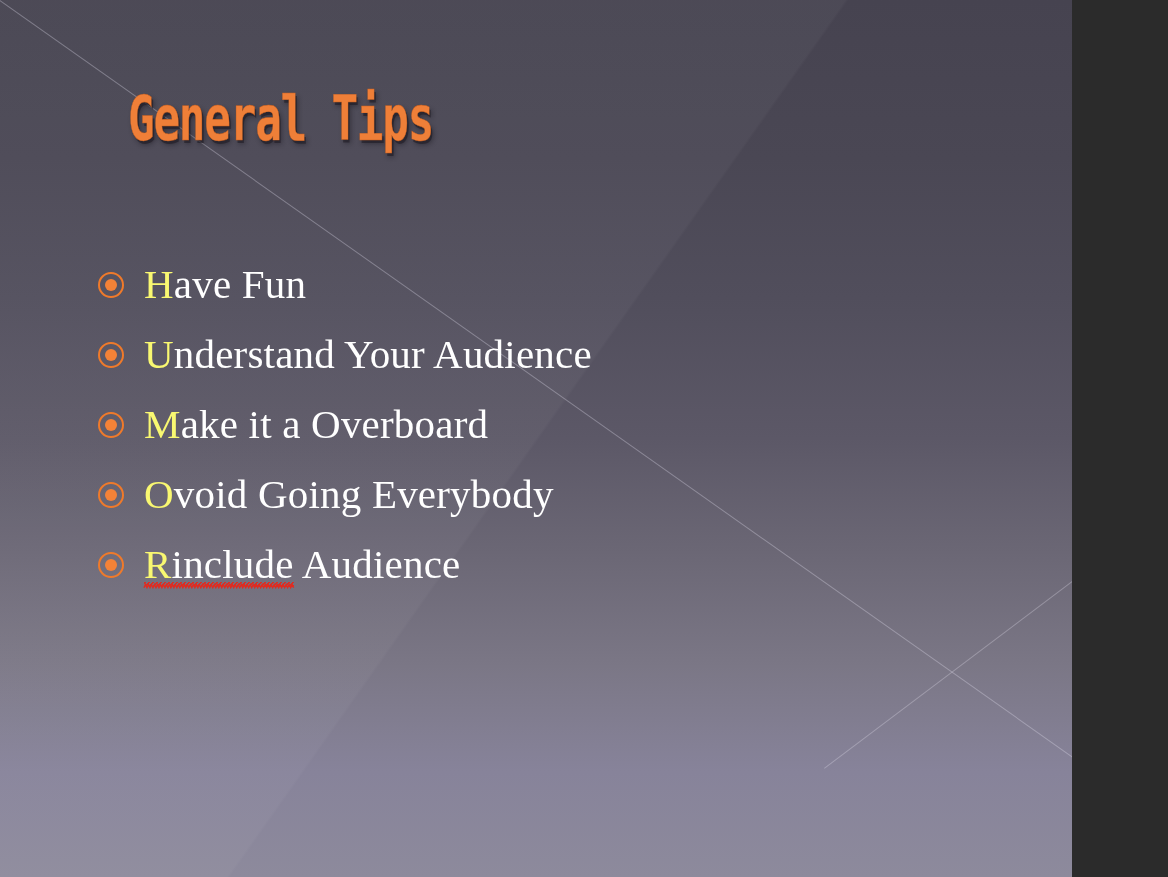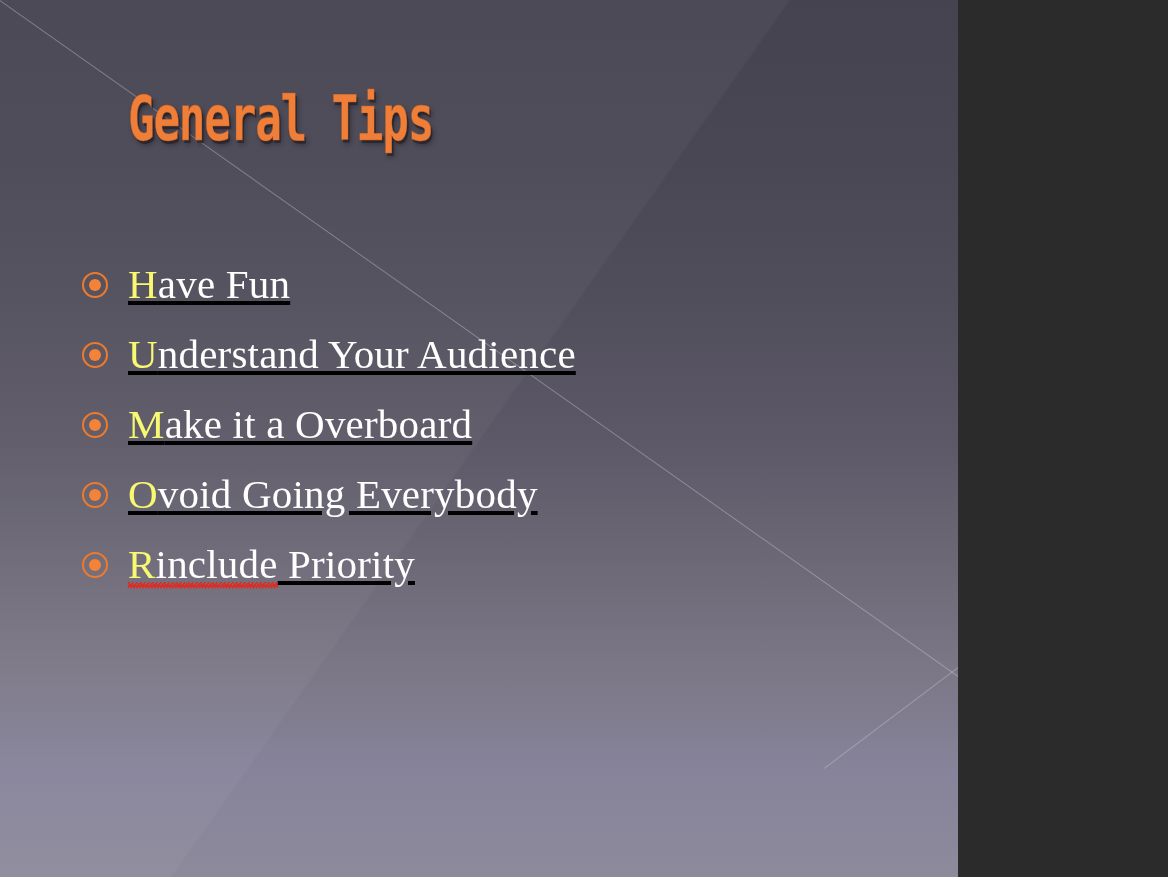--- a/index.html
+++ b/index.html
@@ -4,21 +4,21 @@
 <title>General Tips</title>
 <style>
   html, body {
     margin: 0;
     padding: 0;
     background: #2b2b2b;
   }
 
   #slide {
     position: relative;
-    width: 958px;
+    width: 1072px;
     height: 877px;
     overflow: hidden;
     
     background:
       linear-gradient(to bottom,
         #464350 0%,
         #4a4754 18%,
         #514e5c 34%,
         #5c5867 50%,
         #6b6775 63%,
@@ -80,27 +80,26 @@
     white-space: nowrap;
     text-shadow:
       2px 2px 0 rgba(30, 26, 34, 0.55),
       3px 3px 5px rgba(20, 17, 24, 0.45);
     -webkit-text-stroke: 0.4px #c85f1e;
   }
 
   
   .bullet-list {
     position: absolute;
-    left: 80px;
+    left: 96px;
     top: 250px;
     width: 1020px;
     list-style: none;
     margin: 0;
     padding: 0;
-    text-decoration: underline;
   }
   .bullet-item {
     position: relative;
     height: 70px;
     display: flex;
     align-items: center;
     padding-left: 48px;
   }
   .bullet-marker {
     position: absolute;
@@ -194,17 +193,17 @@
 
     <li class="bullet-item">
       <span class="bullet-marker"></span>
       <span class="bullet-text"><span class="first-letter">O</span><span>void Going Everybody</span></span>
     </li>
 
     <li class="bullet-item">
       <span class="bullet-marker"></span>
       <span class="bullet-text"><span class="misspelled"><span class="first-letter">R</span><span>include</span><svg class="squiggle-svg" preserveAspectRatio="none" viewBox="0 0 200 6">
               <path d="M0 4 L2 1.2 L4 4 L6 1.2 L8 4 L10 1.2 L12 4 L14 1.2 L16 4 L18 1.2 L20 4 L22 1.2 L24 4 L26 1.2 L28 4 L30 1.2 L32 4 L34 1.2 L36 4 L38 1.2 L40 4 L42 1.2 L44 4 L46 1.2 L48 4 L50 1.2 L52 4 L54 1.2 L56 4 L58 1.2 L60 4 L62 1.2 L64 4 L66 1.2 L68 4 L70 1.2 L72 4 L74 1.2 L76 4 L78 1.2 L80 4 L82 1.2 L84 4 L86 1.2 L88 4 L90 1.2 L92 4 L94 1.2 L96 4 L98 1.2 L100 4 L102 1.2 L104 4 L106 1.2 L108 4 L110 1.2 L112 4 L114 1.2 L116 4 L118 1.2 L120 4 L122 1.2 L124 4 L126 1.2 L128 4 L130 1.2 L132 4 L134 1.2 L136 4 L138 1.2 L140 4 L142 1.2 L144 4 L146 1.2 L148 4 L150 1.2 L152 4 L154 1.2 L156 4 L158 1.2 L160 4 L162 1.2 L164 4 L166 1.2 L168 4 L170 1.2 L172 4 L174 1.2 L176 4 L178 1.2 L180 4 L182 1.2 L184 4 L186 1.2 L188 4 L190 1.2 L192 4 L194 1.2 L196 4 L198 1.2 L200 4" fill="none" stroke="#e02b20" stroke-width="1.4" vector-effect="non-scaling-stroke"></path>
-            </svg></span><span> Priority</span></span>
+            </svg></span><span> Audience</span></span>
     </li>
 
   </ul>
 </div>
 
 </body></html>

